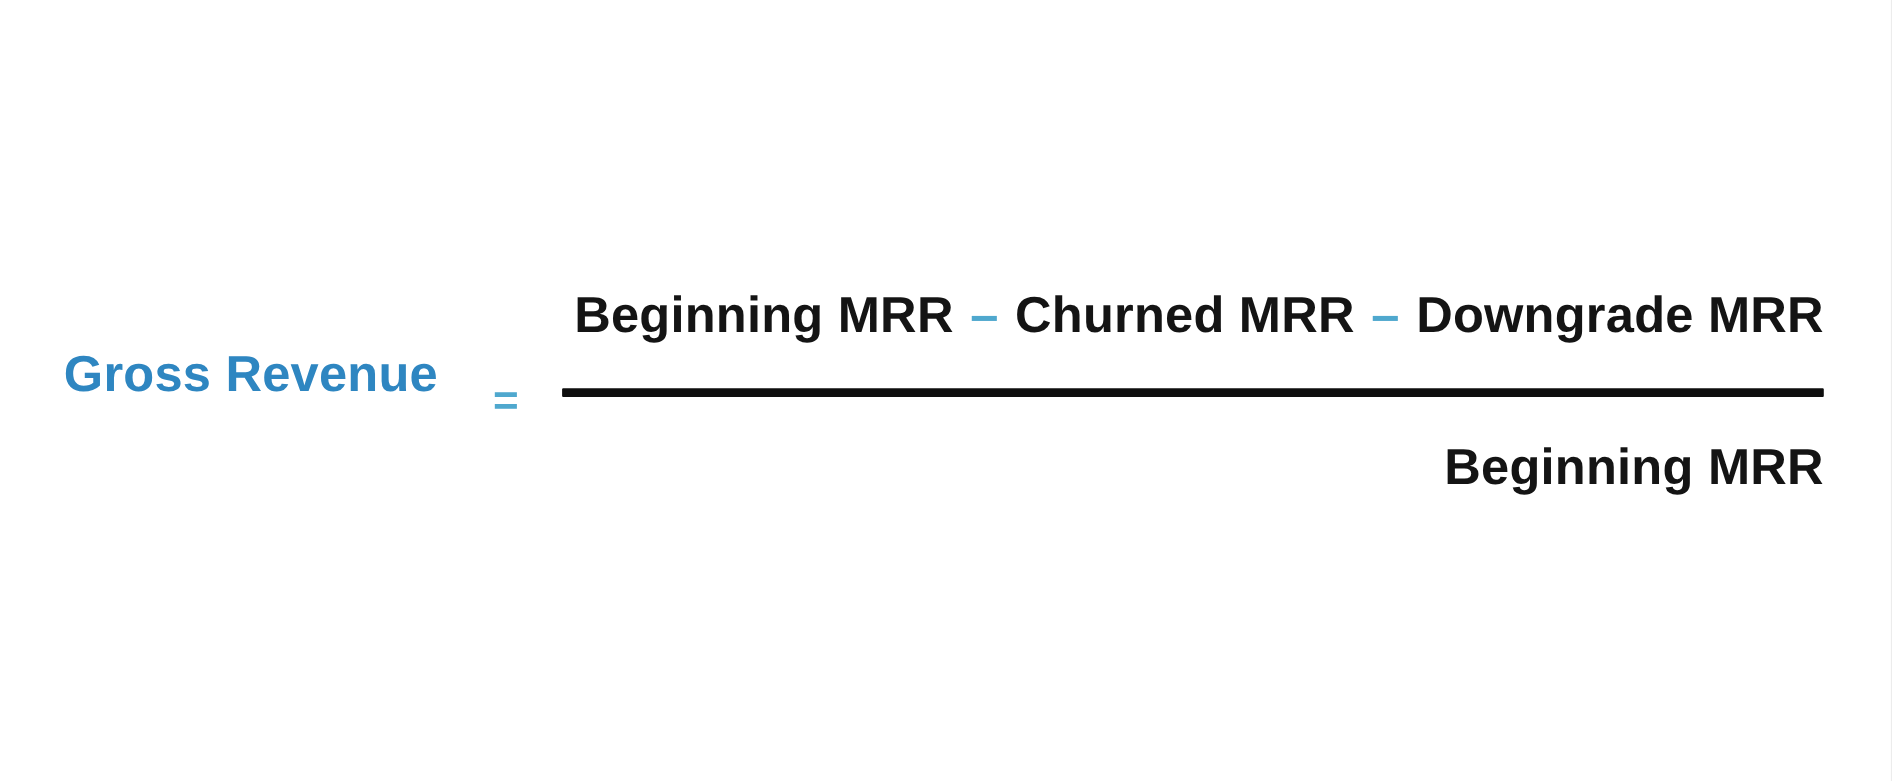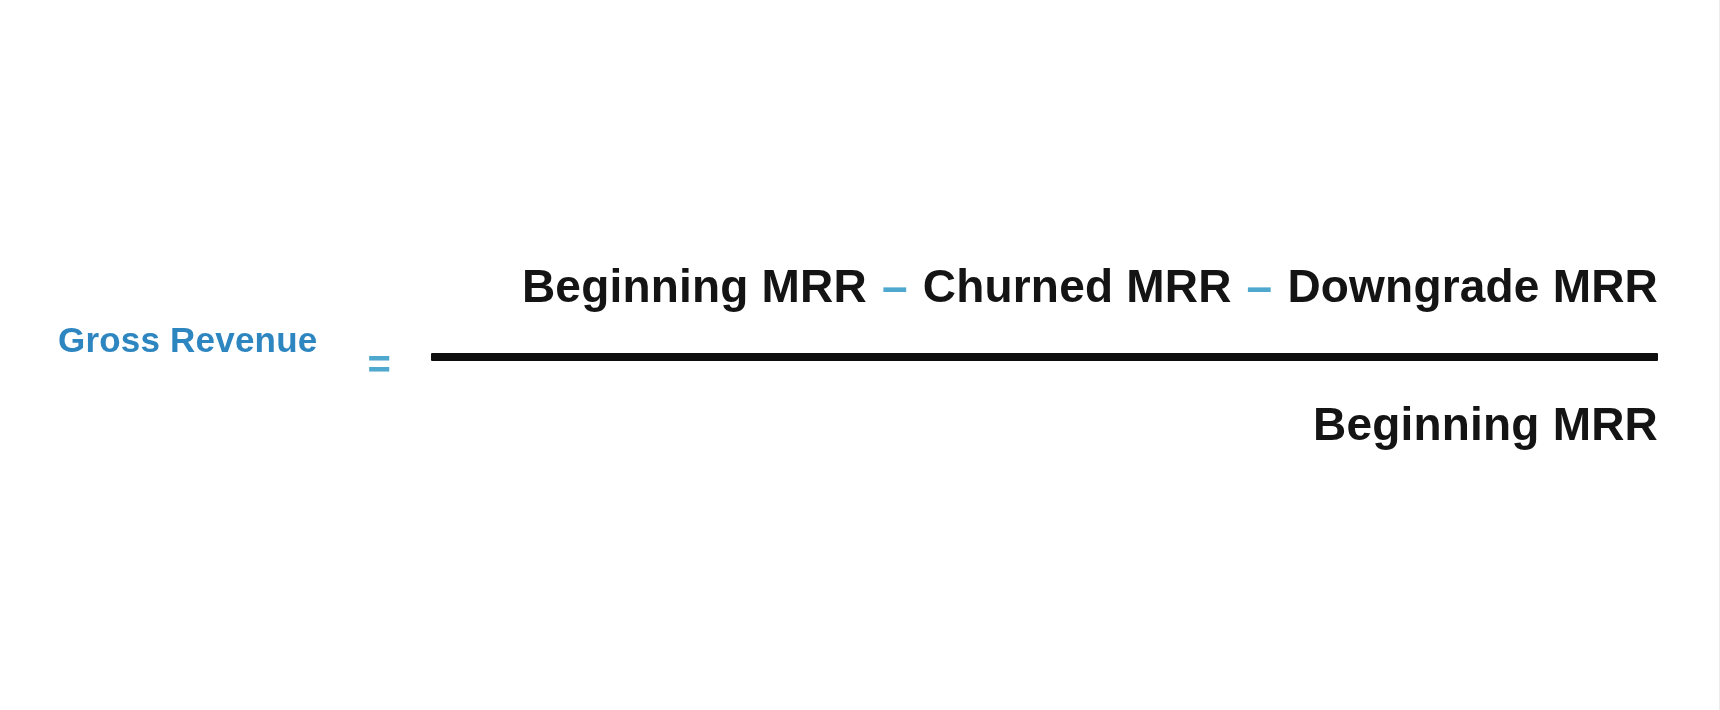--- a/index.html
+++ b/index.html
@@ -26,21 +26,21 @@
     position: absolute;
     inset: 0;
     display: flex;
     align-items: center;
     padding: 0 62px 0 58px;
   }
   .lhs-label {
     flex: none;
     text-align: center;
     color: var(--label-blue);
-    font-size: 35px;
+    font-size: 46px;
     font-weight: 700;
     line-height: 1.3;
     margin-bottom: 30px;      
     letter-spacing: 0.2px;
   }
   .equals {
     flex: none;
     color: var(--operator-blue);
     font-size: 40px;
     font-weight: 700;

